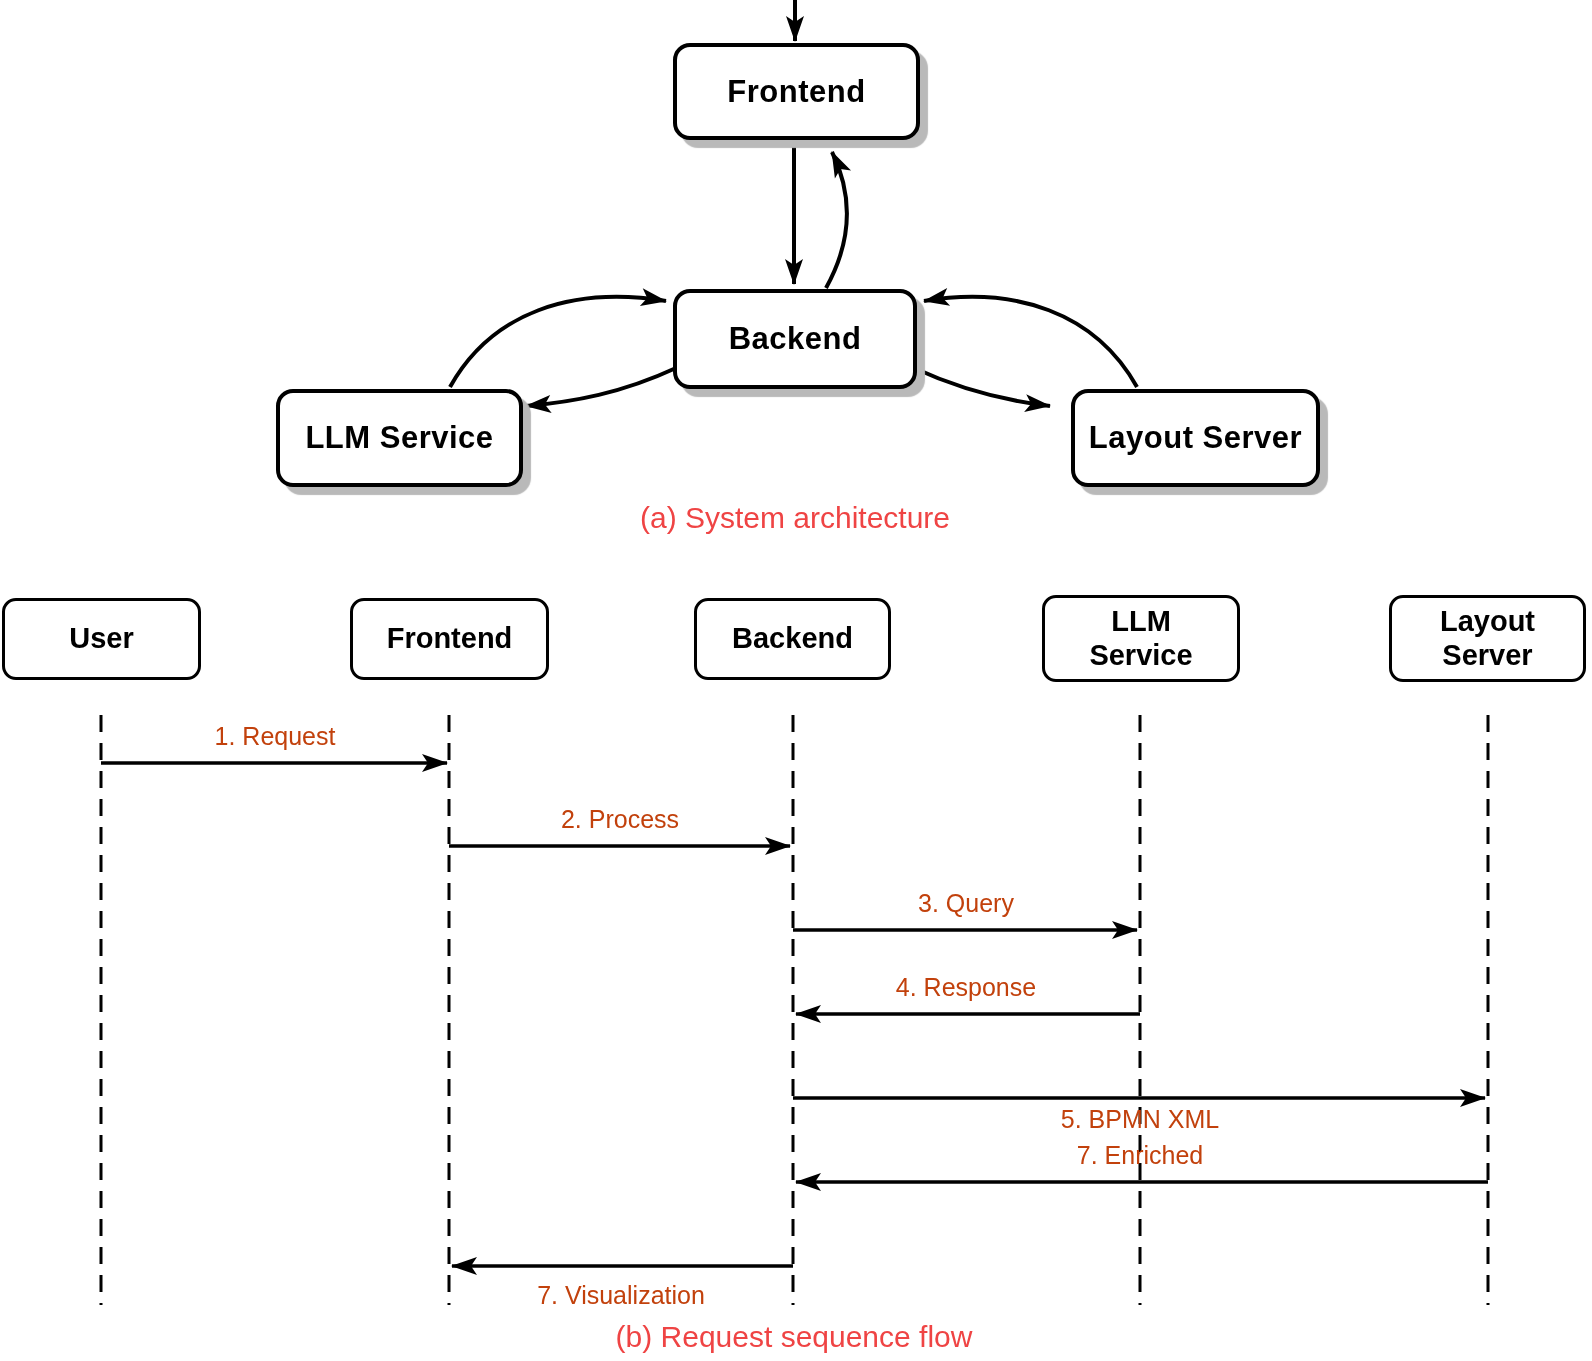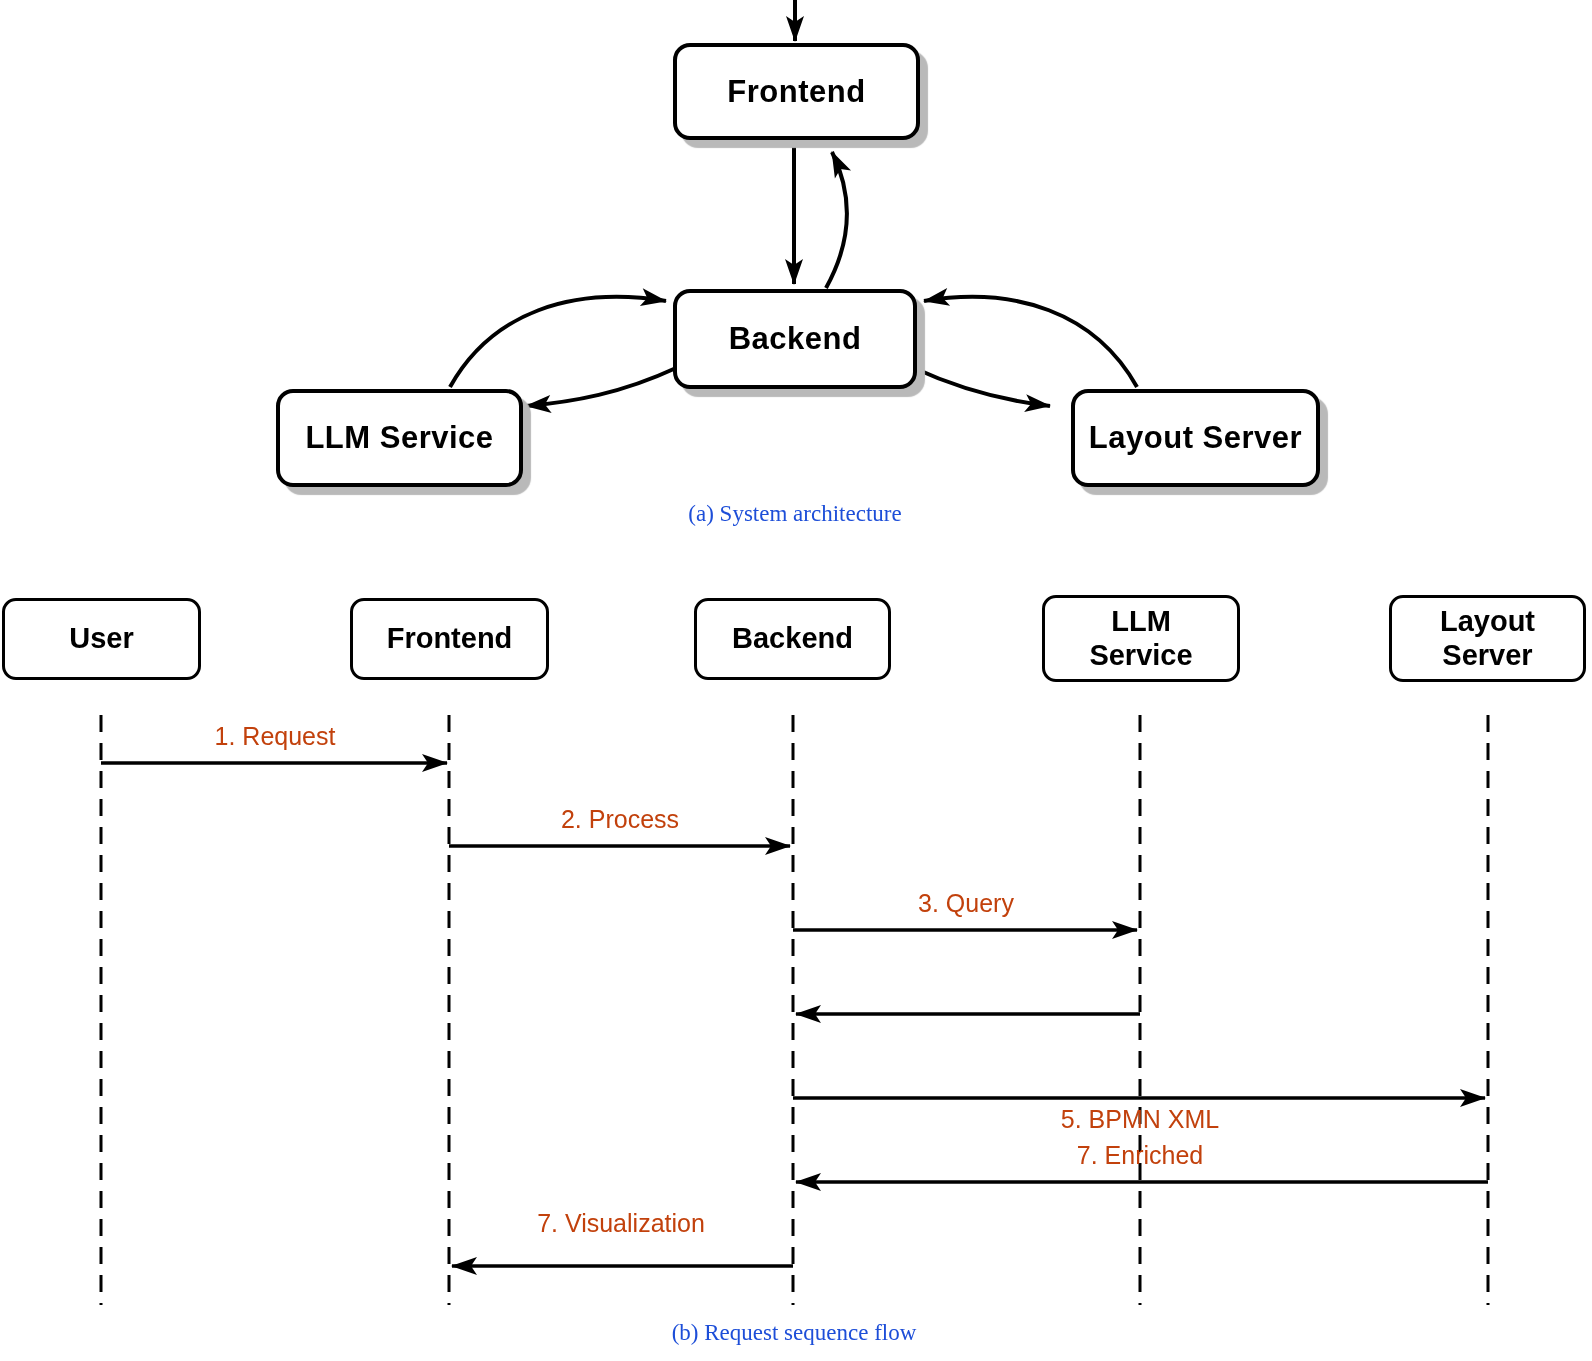--- a/index.html
+++ b/index.html
@@ -38,22 +38,22 @@
     position:absolute;z-index:2;
     width:320px;height:34px;
     display:flex;align-items:flex-end;justify-content:center;
     font-size:25px;color:#c2410c;
     text-align:center;
     white-space:nowrap;
   }
   .caption{
     position:absolute;z-index:2;
     width:800px;
-    font-family:Liberation Serif, serif;
-    font-size:23px;color:#1d4ed8;
+    font-family:Liberation Sans, sans-serif;
+    font-size:30px;color:#ef4444;
     text-align:center;
     white-space:nowrap;
   }
 </style>
 </head>
 <body>
 
 <div id="canvas">
 
   <svg id="arrow-layer" width="1592" height="1361" viewBox="0 0 1592 1361">
@@ -113,19 +113,20 @@
   <div class="seq-box" style="left:1042px;top:595px;width:198px;height:87px;">
     <span class="wrap-label">LLM Service</span>
   </div>
   <div class="seq-box" style="left:1389px;top:595px;width:197px;height:87px;">
     <span class="wrap-label">Layout Server</span>
   </div>
 
   <div class="msg-label" style="left:115px;top:717px;">1. Request</div>
   <div class="msg-label" style="left:460px;top:800px;">2. Process</div>
   <div class="msg-label" style="left:806px;top:884px;">3. Query</div>
+  <div class="msg-label" style="left:806px;top:968px;">4. Response</div>
   <div class="msg-label" style="left:980px;top:1052px;margin-top:48px;">5. BPMN XML</div>
   <div class="msg-label" style="left:980px;top:1136px;">7. Enriched</div>
-  <div class="msg-label" style="left:461px;top:1204px;text-align:center;">7. Visualization</div>
+  <div class="msg-label" style="left:461px;top:1276px;text-align:center;">7. Visualization</div>
 
   <div class="caption" style="left:394px;top:1320px;">(b) Request sequence flow</div>
 
 </div>
 
 </body></html>

